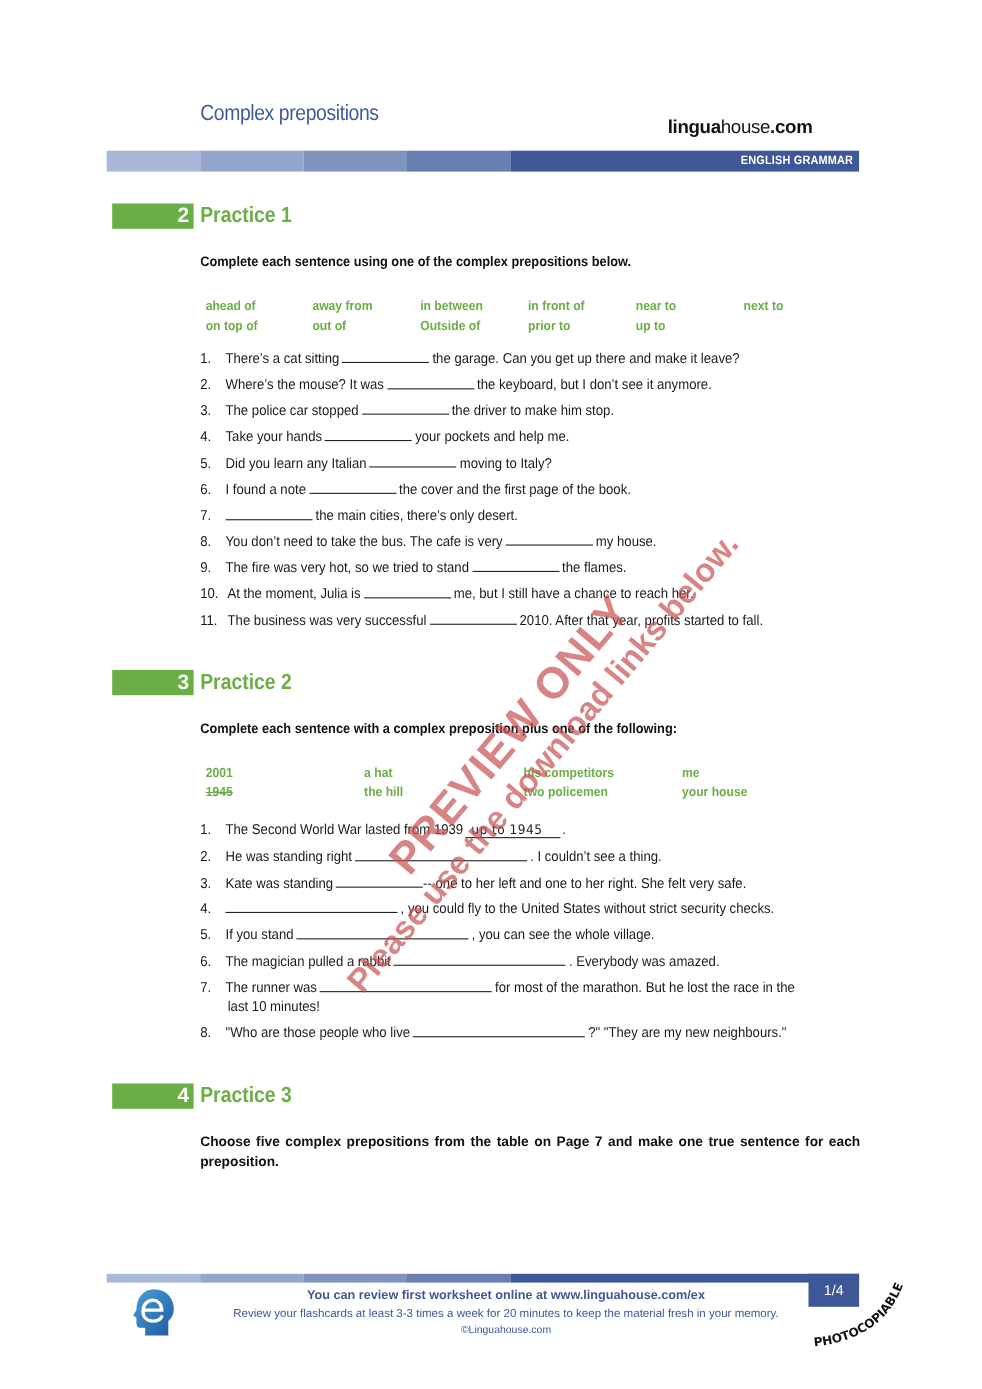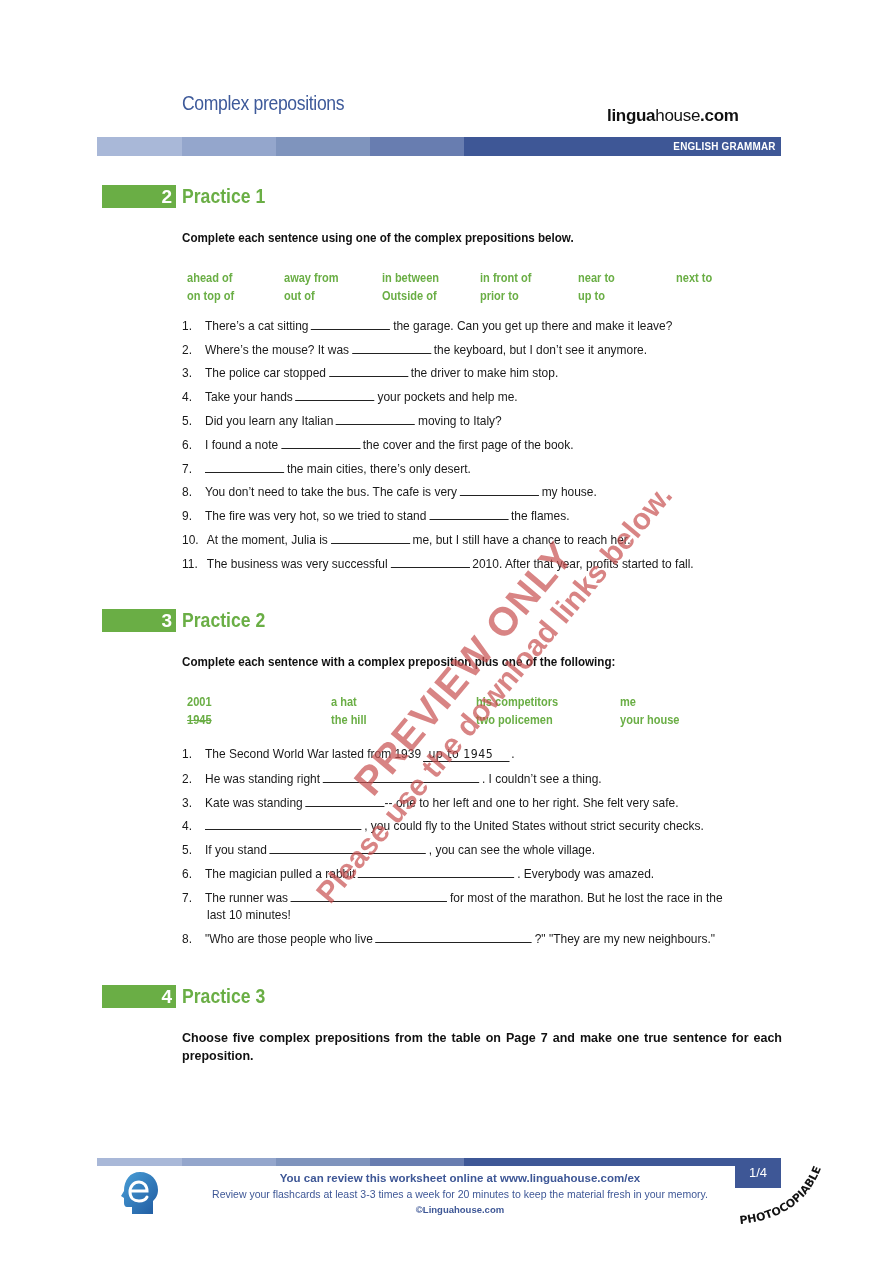--- a/index.html
+++ b/index.html
@@ -50,21 +50,21 @@
   
   .fbar { top: 1158px; height: 8px; }
   .f1 { left: 97px; width: 85px; background: #a9b8d8; }
   .f2 { left: 182px; width: 94px; background: #94a6cc; }
   .f3 { left: 276px; width: 94px; background: #7f94bd; }
   .f4 { left: 370px; width: 94px; background: #687db0; }
   .f5 { left: 464px; width: 317px; background: #3e5796; }
   .pagebox { left: 735px; top: 1158px; width: 46px; height: 30px; background: #3e5796; color: #fff; font-size: 13px; text-align: center; line-height: 30px; }
   .fline1 { left: 180px; width: 560px; top: 1172px; text-align: center; font-size: 11.5px; font-weight: bold; color: #3e5796; }
   .fline2 { left: 180px; width: 560px; top: 1188px; text-align: center; font-size: 10.5px; color: #3e5796; }
-  .fline3 { left: 180px; width: 560px; top: 1204px; text-align: center; font-size: 9.5px; color: #3e5796; font-weight: bold; }
+  .fline3 { left: 180px; width: 560px; top: 1204px; text-align: center; font-size: 9.5px; color: #3e5796; }
   .logo { left: 120px; top: 1170px; width: 40px; height: 46px; }
   .photo { left: 735px; top: 1158px; width: 95px; height: 70px; }
 </style>
 </head>
 <body>
 
 <div class="abs doc-title">Complex prepositions</div>
 <div class="abs brand"><b>lingua</b><span>house</span><span class="dot">.com</span></div>
 <div class="abs hbar seg1"></div>
 <div class="abs hbar seg2"></div>
@@ -154,21 +154,21 @@
       <linearGradient id="lg" x1="0" y1="0" x2="1" y2="1">
         <stop offset="0" stop-color="#4aa0d8"></stop>
         <stop offset="1" stop-color="#1f5aa0"></stop>
       </linearGradient>
     </defs>
     <path d="M20 2 C31 2 38 10 38 20 C38 26 35 29 33 31 L33 44 L12 44 L12 37 L7 37 C5 37 4 35 4 33 L4 28 L1 26 L4 21 C4 10 10 2 20 2 Z" fill="url(#lg)"></path>
     <path d="M11 21 L27 21 C27 15 23 12 19 12 C14 12 10 16 10 22 C10 28 14 31 19 31 C23 31 26 29 27 27" fill="none" stroke="#fff" stroke-width="3" stroke-linecap="round"></path>
   </svg>
 </div>
 
-<div class="abs fline1">You can review this worksheet online at www.linguahouse.com/ex</div>
+<div class="abs fline1">You can review first worksheet online at www.linguahouse.com/ex</div>
 <div class="abs fline2">Review your flashcards at least 3-3 times a week for 20 minutes to keep the material fresh in your memory.</div>
 <div class="abs fline3">©Linguahouse.com</div>
 
 <div class="abs photo">
   <svg width="95" height="70" viewBox="0 0 95 70">
     <defs>
         <path id="arc" d="M5 66 Q 70 60 88 5"></path>
       </defs>
     <text font-family="DejaVu Sans, sans-serif" font-weight="bold" font-size="11" fill="#111">
       <textPath href="#arc">PHOTOCOPIABLE</textPath>

